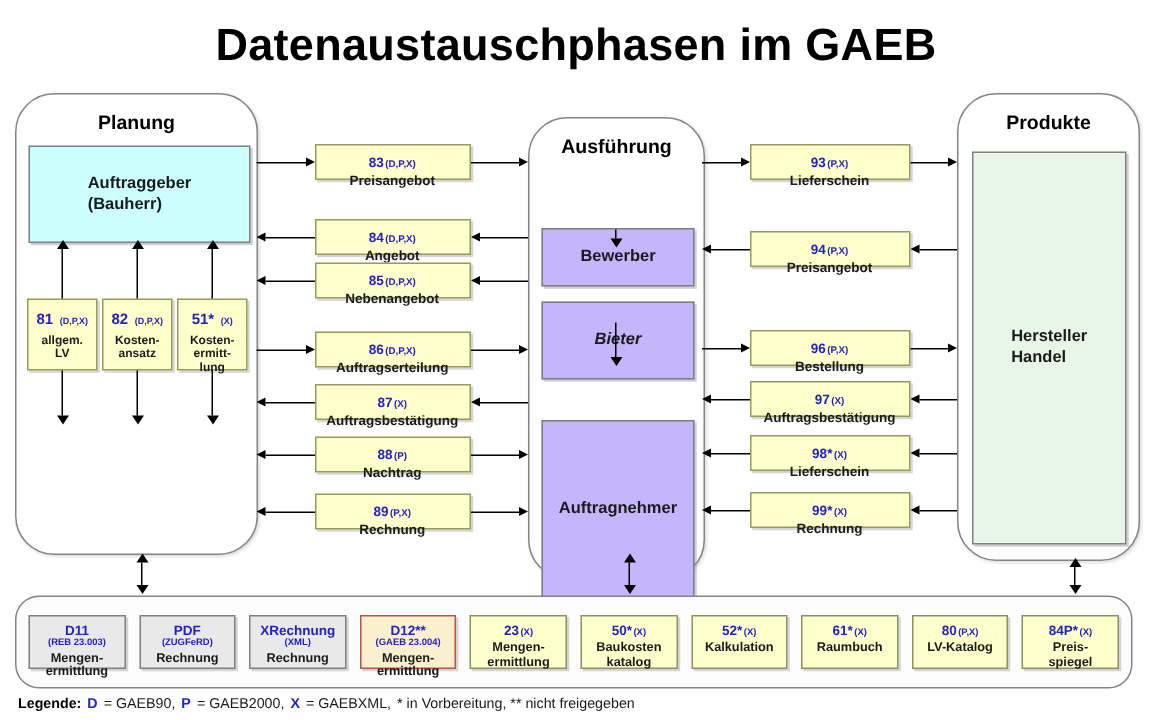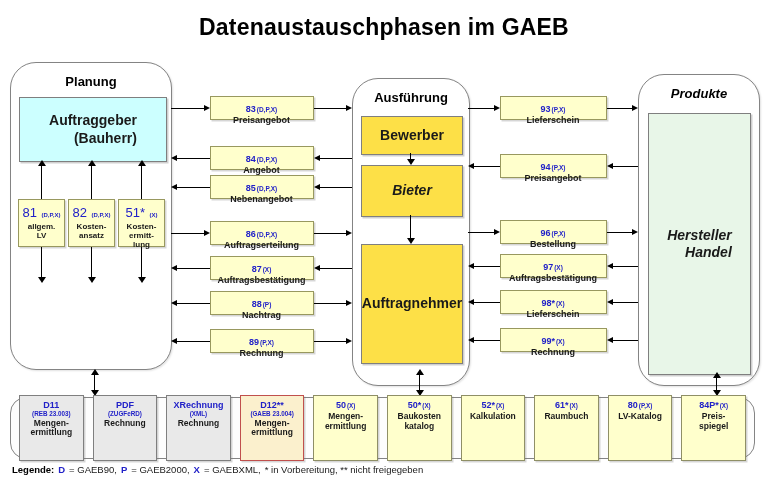--- a/index.html
+++ b/index.html
@@ -1,46 +1,46 @@
 <!DOCTYPE html>
 <html><head>
 <meta charset="utf-8">
 <style>
   html,body{margin:0;padding:0;background:#fff;font-family:"Liberation Sans",sans-serif;}
   .stage{position:relative;width:768px;height:480px;background:#fff;overflow:hidden;}
   .title{position:absolute;top:14px;left:0;width:100%;text-align:center;
-         font-size:23px;font-weight:bold;color:#000;letter-spacing:0.2px;}
+         font-size:30px;font-weight:bold;color:#000;letter-spacing:0.2px;}
   
   .phase{position:absolute;background:#fff;border:1.6px solid #848484;border-radius:26px;
          box-shadow:1px 1px 2px rgba(0,0,0,0.12);}
   .phase-header{position:absolute;top:11px;left:0;width:100%;text-align:center;
                 font-size:13px;font-weight:bold;color:#000;}
   #planung{left:10px;top:62px;width:160px;height:306px;}
   #ausfuehrung{left:352px;top:78px;width:116px;height:306px;}
-  #produkte{left:638px;top:74px;width:120px;height:310px;font-style:italic;}
+  #produkte{left:638px;top:62px;width:120px;height:310px;}
   
   .entity{position:absolute;border:1px solid #7f7f7f;display:flex;align-items:center;justify-content:center;
-          text-align:right;font-weight:bold;font-size:14px;color:#1a1a1a;white-space:pre-line;
+          text-align:left;font-weight:bold;font-size:11px;color:#1a1a1a;white-space:pre-line;
           box-shadow:1.5px 1.5px 0 rgba(120,120,120,0.35);line-height:1.25;}
   .cyan{background:#ccffff;}
-  .pink{background:#fde047;}
+  .pink{background:#c4b5fd;margin-top:36px;}
   .green{background:#e8f6e8;}
   #auftraggeber{left:8px;top:34px;width:146px;height:63px;}
   #architekt{left:8px;top:220px;width:146px;height:63px;}
   #bewerber{left:8px;top:37px;width:100px;height:37px;}
   #bieter{left:8px;top:86px;width:100px;height:50px;font-style:italic;}
   #auftragnehmer{left:8px;top:165px;width:100px;height:118px;}
   #hersteller{left:9px;top:38px;width:101px;height:260px;}
   
   .doc-box{position:absolute;top:136px;width:47px;height:48px;background:#ffffcc;border:1px solid #98985f;
            text-align:center;box-shadow:1.5px 1.5px 0 rgba(120,120,120,0.3);padding-top:3px;box-sizing:border-box;}
   .doc-box:nth-child(1){left:7px;}
   .doc-box:nth-child(2){left:57px;}
   .doc-box:nth-child(3){left:107px;}
-  .d-code{font-size:13px;font-weight:normal;color:#2121c8;}
+  .d-code{font-size:10px;font-weight:bold;color:#2121c8;}
   .d-fmt{font-size:6px;font-weight:bold;color:#2121c8;}
   .d-name{font-size:8px;font-weight:bold;color:#1a1a1a;white-space:pre-line;line-height:1.15;margin-top:1px;}
   
   .flows{position:absolute;inset:0;pointer-events:none;}
   .flow-row{position:absolute;height:24px;display:flex;align-items:center;}
   .left-flows .flow-row{left:171px;width:181px;}
   .right-flows .flow-row{left:468px;width:170px;}
   .left-flows .flow-row:nth-child(1){top:96px;}
   .left-flows .flow-row:nth-child(2){top:146px;}
   .left-flows .flow-row:nth-child(3){top:175px;}
@@ -69,21 +69,21 @@
   .vconn{position:absolute;width:9px;display:flex;flex-direction:column;align-items:center;}
   .vstem{width:1px;background:#000;flex:1;}
   .vhead-up{width:0;height:0;border-left:4px solid transparent;border-right:4px solid transparent;
             border-bottom:6px solid #000;flex:none;}
   .vhead-down{width:0;height:0;border-left:4px solid transparent;border-right:4px solid transparent;
               border-top:6px solid #000;flex:none;}
   
   #bottom-strip{position:absolute;left:10px;top:397px;width:745px;height:62px;background:#fdfdfd;
                 border:1.6px solid #848484;border-radius:16px;box-sizing:border-box;
                 display:flex;align-items:center;gap:9px;padding:0 8px;}
-  .bbox{flex:1;height:66px;box-sizing:border-box;text-align:center;padding-top:4px;
+  .bbox{flex:1;height:36px;box-sizing:border-box;text-align:center;padding-top:4px;
         border:1px solid #7f7f7f;background:#ffffcc;box-shadow:1.5px 1.5px 0 rgba(120,120,120,0.3);}
   .bbox.s-gray{background:#e9e9e9;border-color:#7f7f7f;}
   .bbox.s-yellow{background:#ffffcc;border-color:#8f8f66;}
   .bbox.s-highlight{background:#fbf0cd;border:1.5px solid #c0504d;}
   .b-code{font-size:9px;font-weight:bold;color:#2121c8;line-height:1.2;}
   .b-fmt{font-size:6.3px;font-weight:bold;color:#2121c8;margin-left:1px;}
   .fmt-block .b-fmt{display:block;margin:0;line-height:1.1;}
   .b-name{font-size:8.5px;font-weight:bold;color:#1a1a1a;white-space:pre-line;line-height:1.15;margin-top:1px;}
   
   #legend{position:absolute;left:12px;top:464px;font-size:9.5px;color:#000;}
@@ -359,21 +359,21 @@
       <div class="bbox s-gray fmt-block">
     <div class="b-code"><span>XRechnung</span><span class="b-fmt">(XML)</span></div>
     <div class="b-name">Rechnung</div>
   </div>
       <div class="bbox s-highlight fmt-block">
     <div class="b-code"><span>D12**</span><span class="b-fmt">(GAEB 23.004)</span></div>
     <div class="b-name">Mengen-
 ermittlung</div>
   </div>
       <div class="bbox s-yellow">
-    <div class="b-code"><span>50</span><span class="b-fmt">(X)</span></div>
+    <div class="b-code"><span>23</span><span class="b-fmt">(X)</span></div>
     <div class="b-name">Mengen-
 ermittlung</div>
   </div>
       <div class="bbox s-yellow">
     <div class="b-code"><span>50*</span><span class="b-fmt">(X)</span></div>
     <div class="b-name">Baukosten
 katalog</div>
   </div>
       <div class="bbox s-yellow">
     <div class="b-code"><span>52*</span><span class="b-fmt">(X)</span></div>

